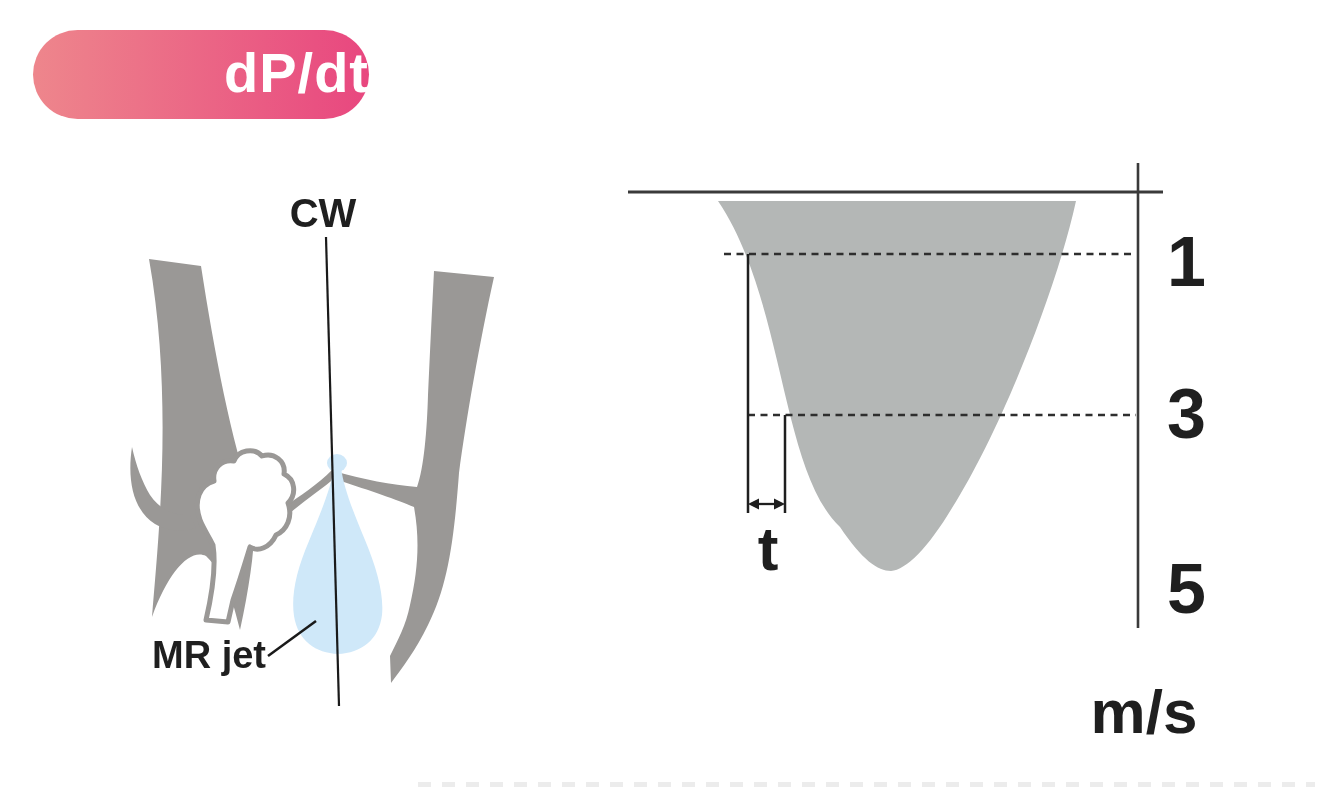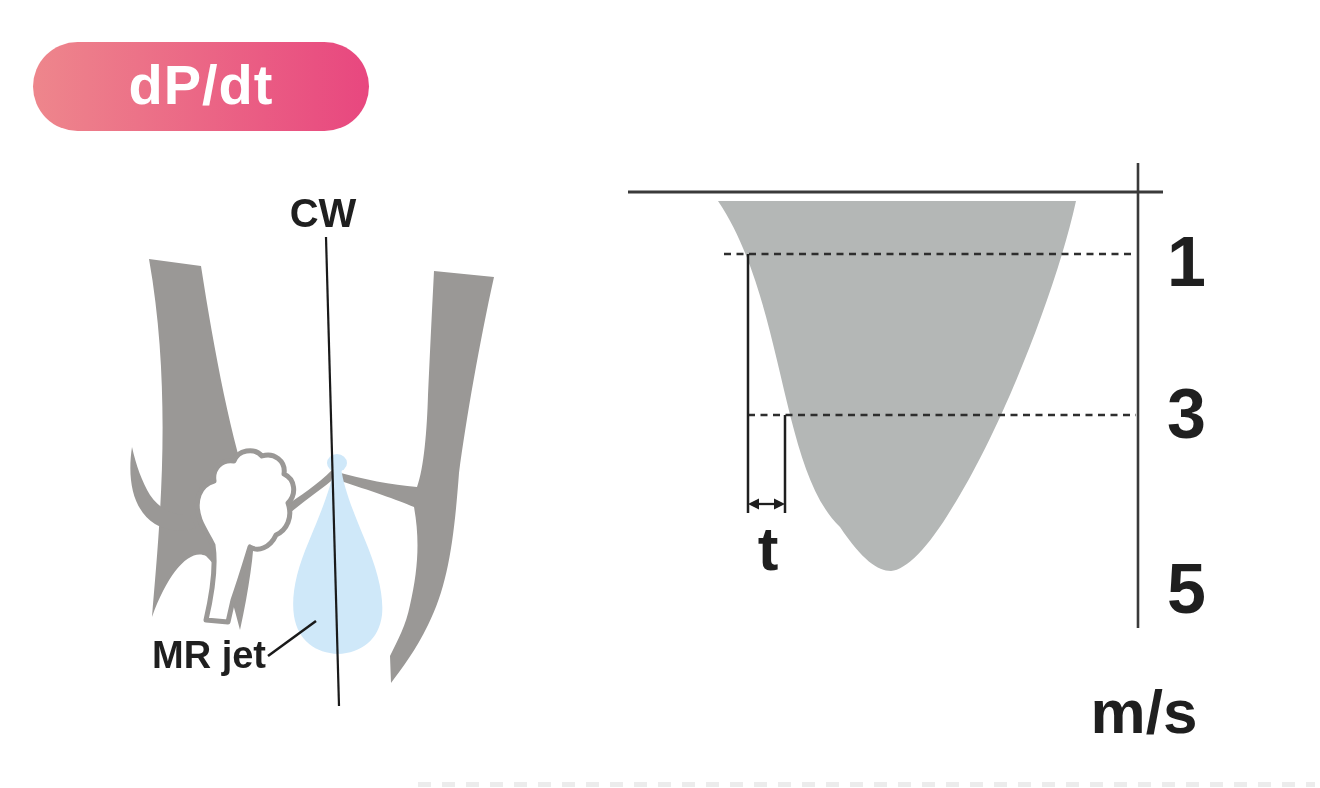--- a/index.html
+++ b/index.html
@@ -2,24 +2,24 @@
 <html><head>
 <meta charset="utf-8">
 <style>
   html,body{margin:0;padding:0;}
   body{
     width:1320px;height:788px;position:relative;overflow:hidden;
     background:#ffffff;font-family:"Liberation Sans",sans-serif;
   }
   #stage{position:absolute;left:0;top:0;width:1320px;height:788px;}
   .badge{
-    position:absolute;left:33px;top:42px;width:336px;height:89px;
+    position:absolute;left:33px;top:30px;width:336px;height:89px;
     border-radius:45px;
     background:linear-gradient(90deg,#ee868c 0%,#e8477f 100%);
-    display:flex;align-items:center;justify-content:center;
+    display:flex;align-items:center;justify-content:flex-end;
   }
   .badge-label{
     color:#ffffff;font-size:56px;font-weight:bold;letter-spacing:1px;
     padding-bottom:4px;
   }
   svg{position:absolute;left:0;top:0;}
   .label{font-family:"Liberation Sans",sans-serif;font-weight:bold;fill:#1f1f1f;}
   .cutoff-strip{
     position:absolute;left:418px;top:782px;width:897px;height:5px;
     background:repeating-linear-gradient(90deg,#ececec 0 13px,transparent 13px 24px);

